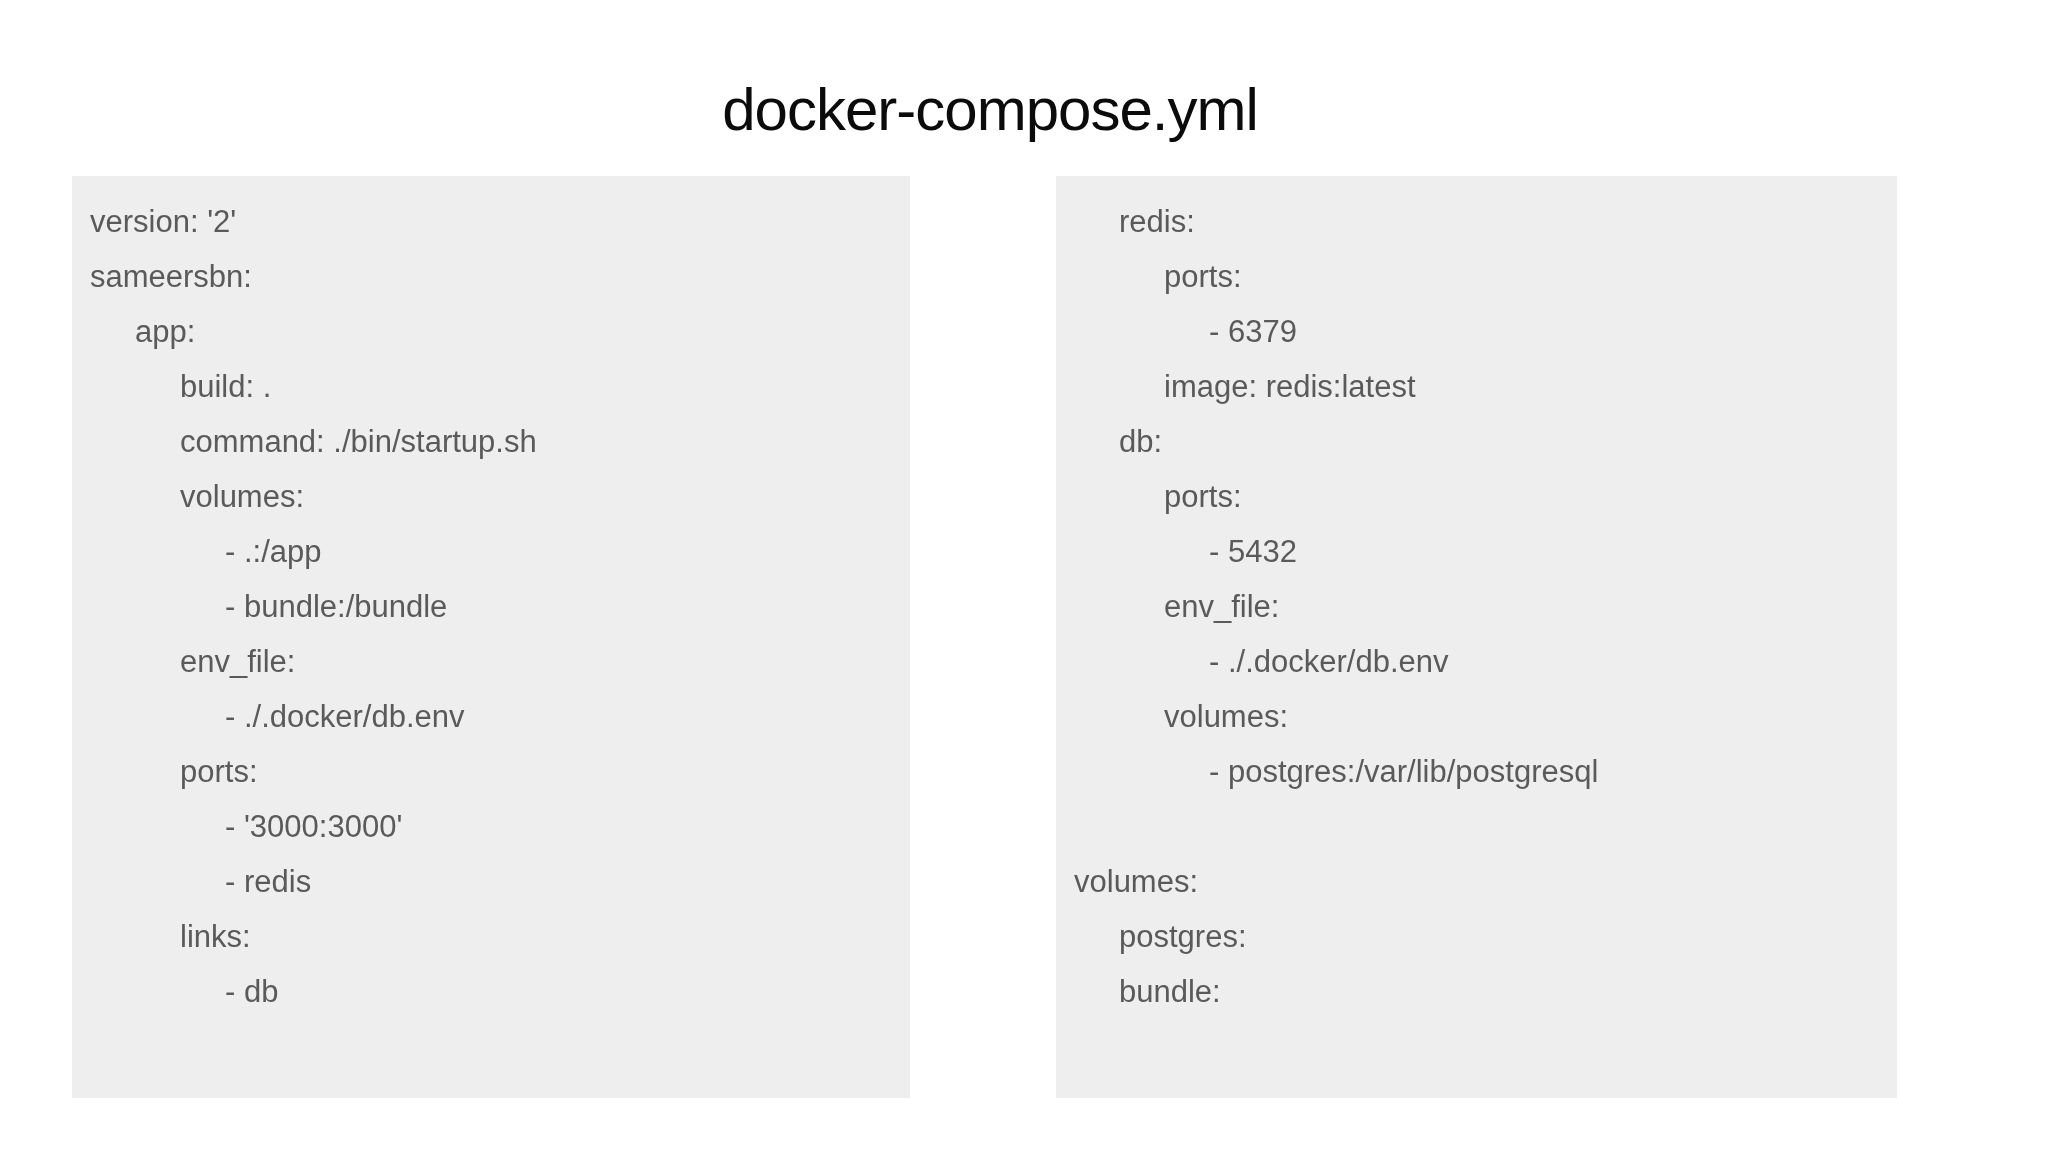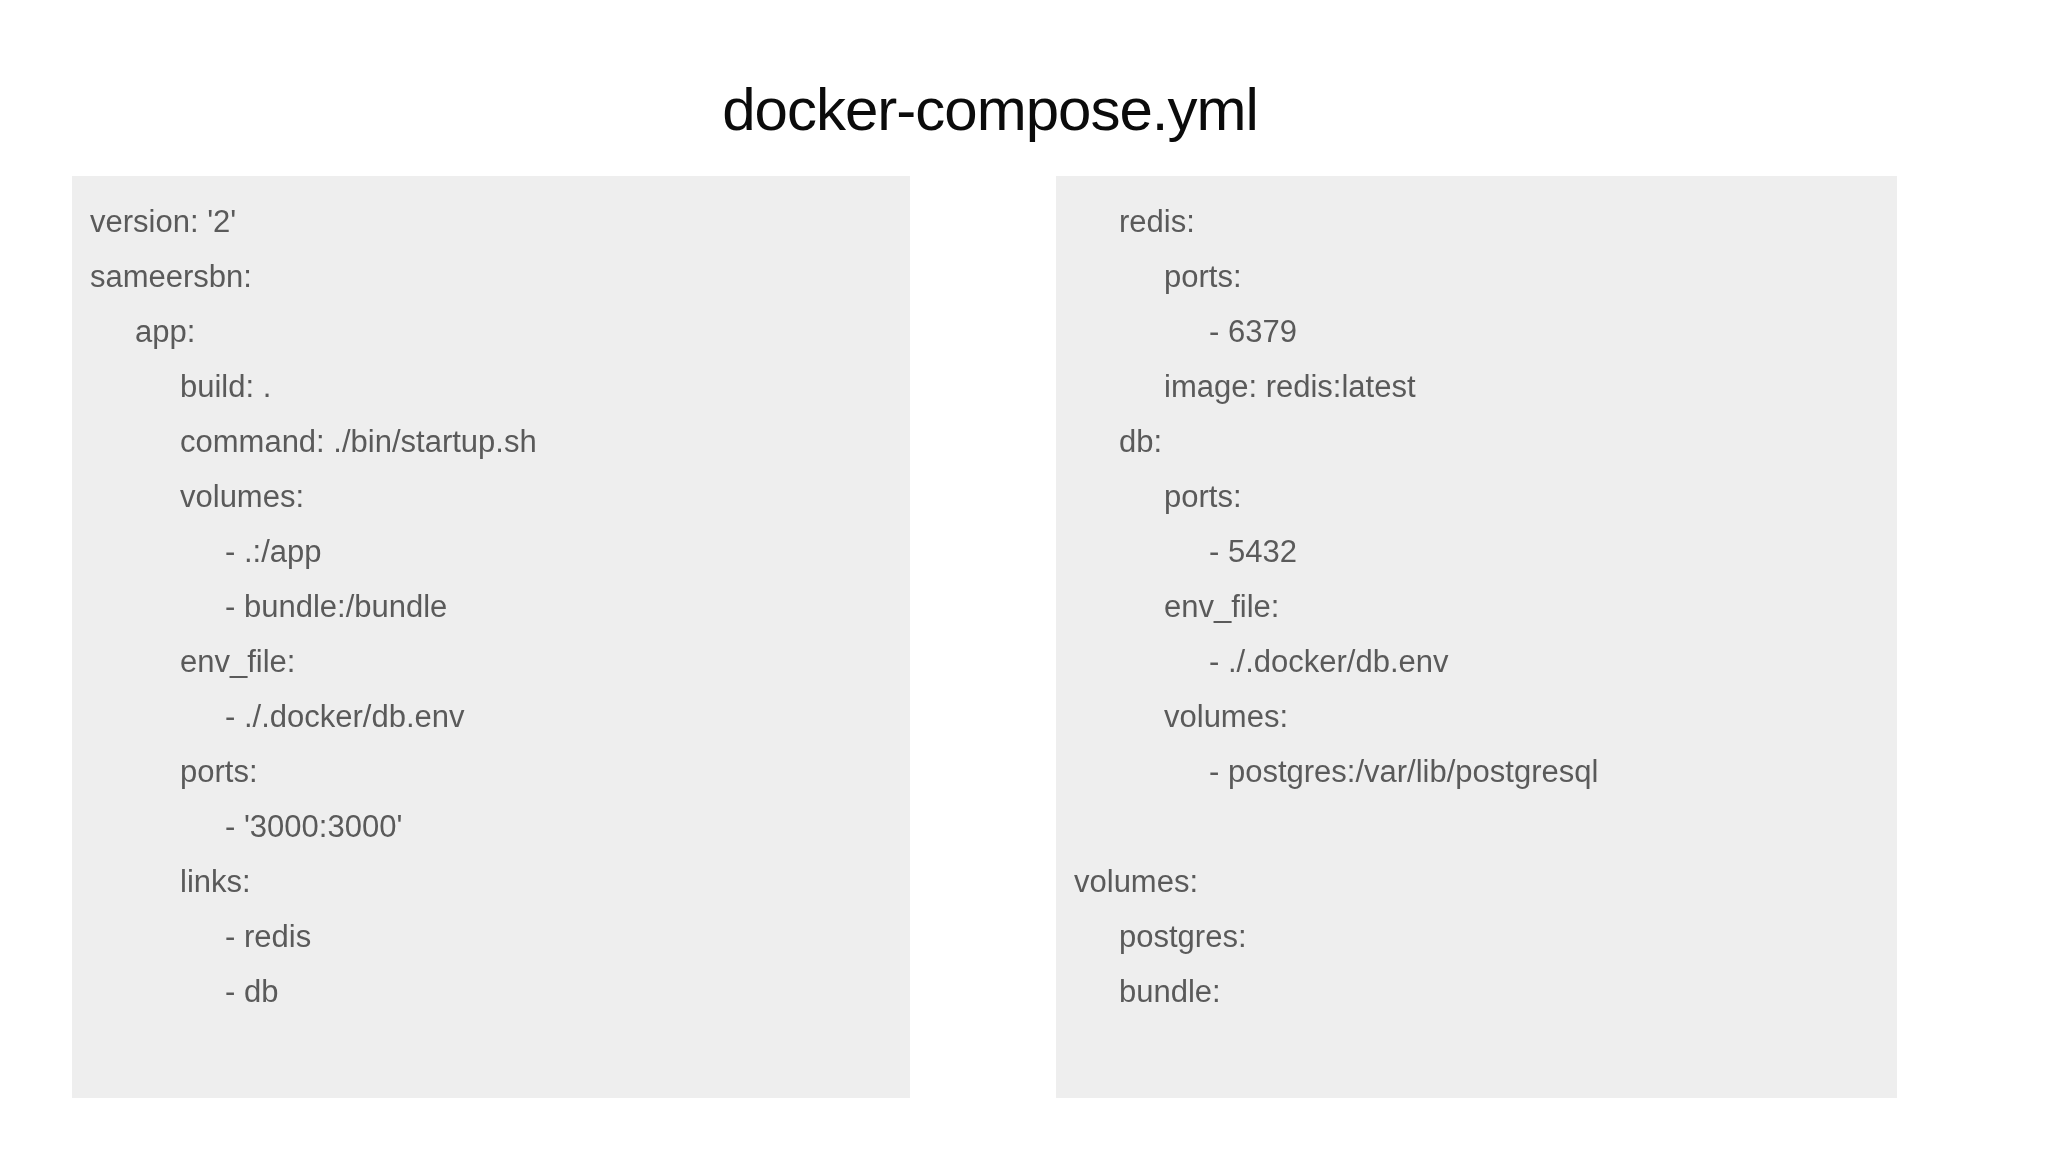--- a/index.html
+++ b/index.html
@@ -59,22 +59,22 @@
       <div class="code-line" style="padding-left: 45px;">app:</div>
       <div class="code-line" style="padding-left: 90px;">build: .</div>
       <div class="code-line" style="padding-left: 90px;">command: ./bin/startup.sh</div>
       <div class="code-line" style="padding-left: 90px;">volumes:</div>
       <div class="code-line" style="padding-left: 135px;">- .:/app</div>
       <div class="code-line" style="padding-left: 135px;">- bundle:/bundle</div>
       <div class="code-line" style="padding-left: 90px;">env_file:</div>
       <div class="code-line" style="padding-left: 135px;">- ./.docker/db.env</div>
       <div class="code-line" style="padding-left: 90px;">ports:</div>
       <div class="code-line" style="padding-left: 135px;">- '3000:3000'</div>
+      <div class="code-line" style="padding-left: 135px;">- redis</div>
       <div class="code-line" style="padding-left: 90px;">links:</div>
-      <div class="code-line" style="padding-left: 135px;">- redis</div>
       <div class="code-line" style="padding-left: 135px;">- db</div>
     </div>
 
   <div class="code-panel right">
       <div class="code-line" style="padding-left: 45px;">redis:</div>
       <div class="code-line" style="padding-left: 90px;">ports:</div>
       <div class="code-line" style="padding-left: 135px;">- 6379</div>
       <div class="code-line" style="padding-left: 90px;">image: redis:latest</div>
       <div class="code-line" style="padding-left: 45px;">db:</div>
       <div class="code-line" style="padding-left: 90px;">ports:</div>

